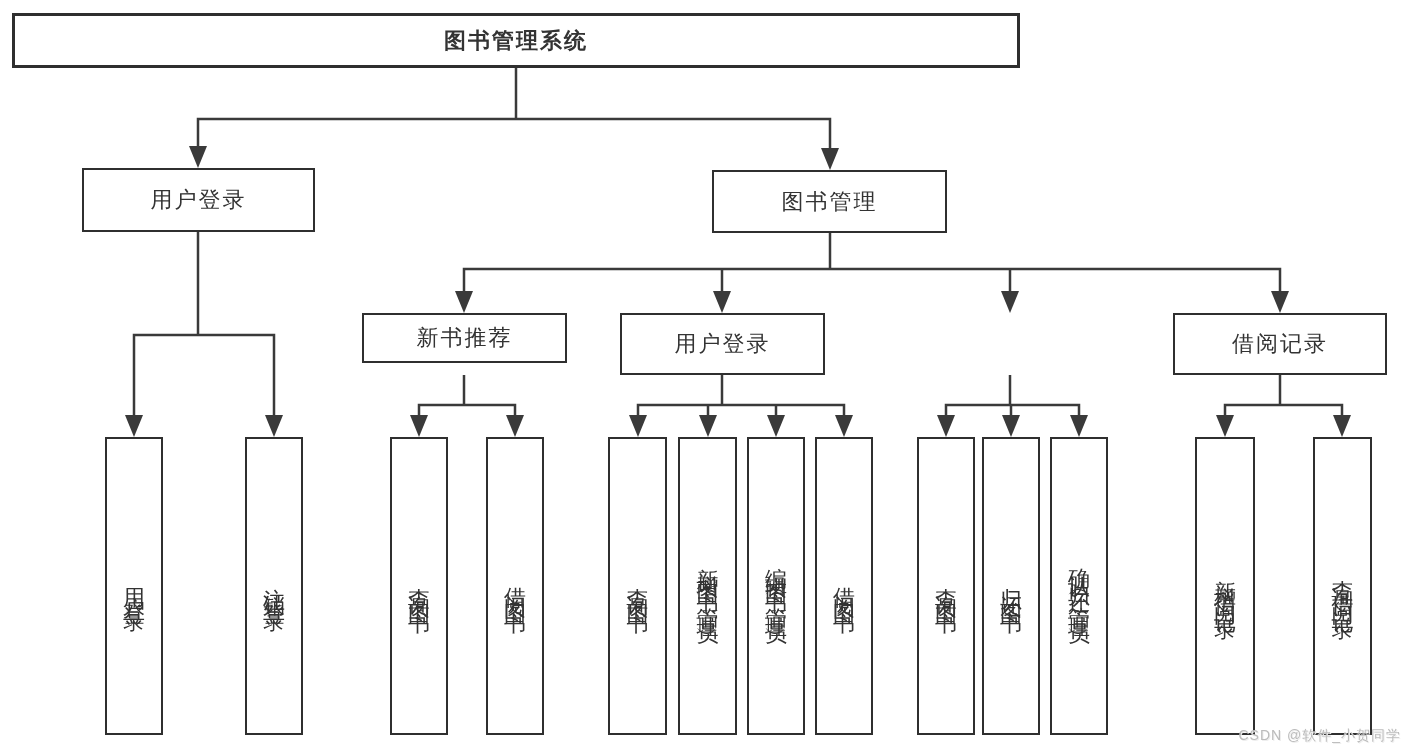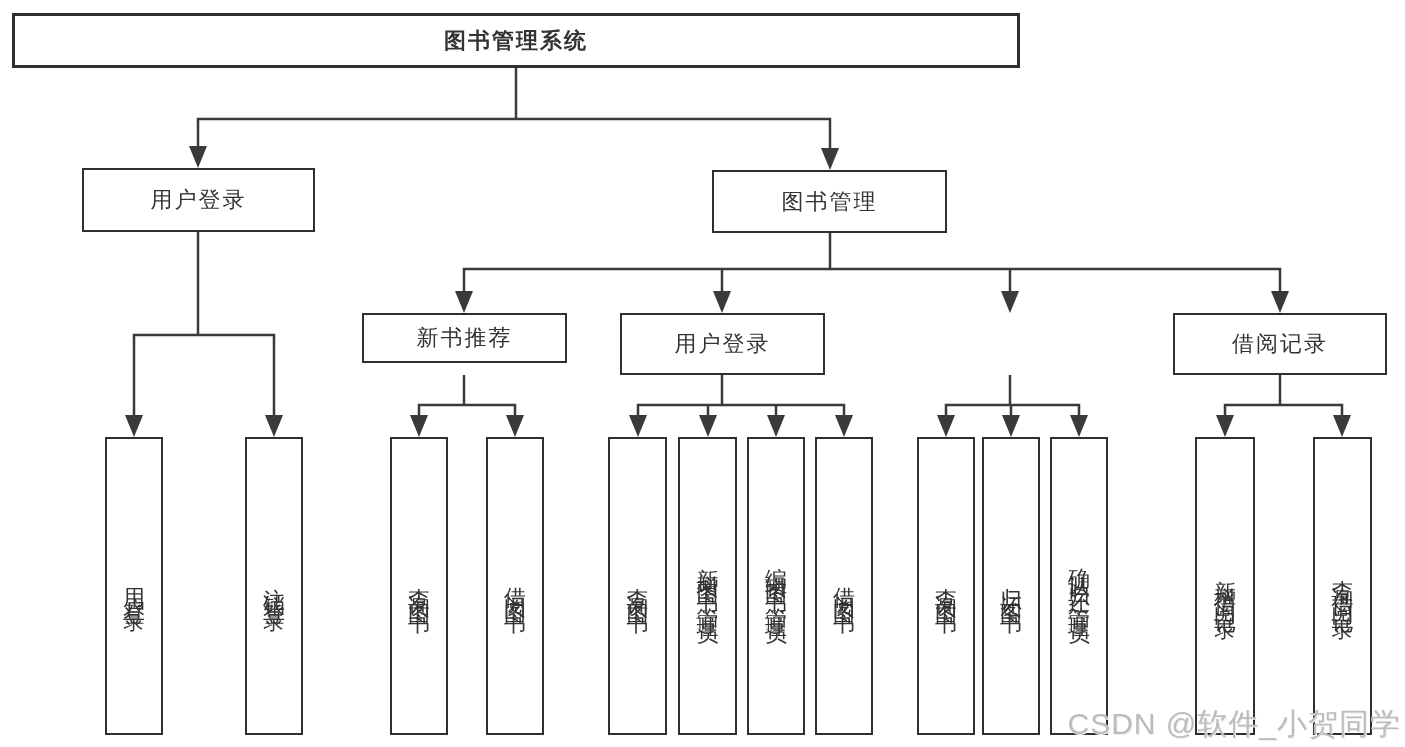--- a/index.html
+++ b/index.html
@@ -23,21 +23,21 @@
     position:absolute;top:437px;height:298px;box-sizing:border-box;background:#ffffff;
     border:2.5px solid #2f2f2f;display:flex;align-items:center;justify-content:center;
     z-index:2;
   }
   .leaf .vlabel{
     writing-mode:vertical-rl;text-orientation:mixed;
     font-size:22px;line-height:1;letter-spacing:8px;color:#333333;white-space:nowrap;
   }
   .watermark{
     position:absolute;right:4px;bottom:2px;z-index:3;
-    font-size:30px;color:#bcbcbc;letter-spacing:1px;
+    font-size:14px;color:#bcbcbc;letter-spacing:1px;
     text-shadow:1px 1px 0 #eeeeee;white-space:nowrap;
   }
 </style>
 </head>
 <body>
 
 <div id="stage">
 
   <svg id="wires" width="1405" height="747" viewBox="0 0 1405 747">
 

